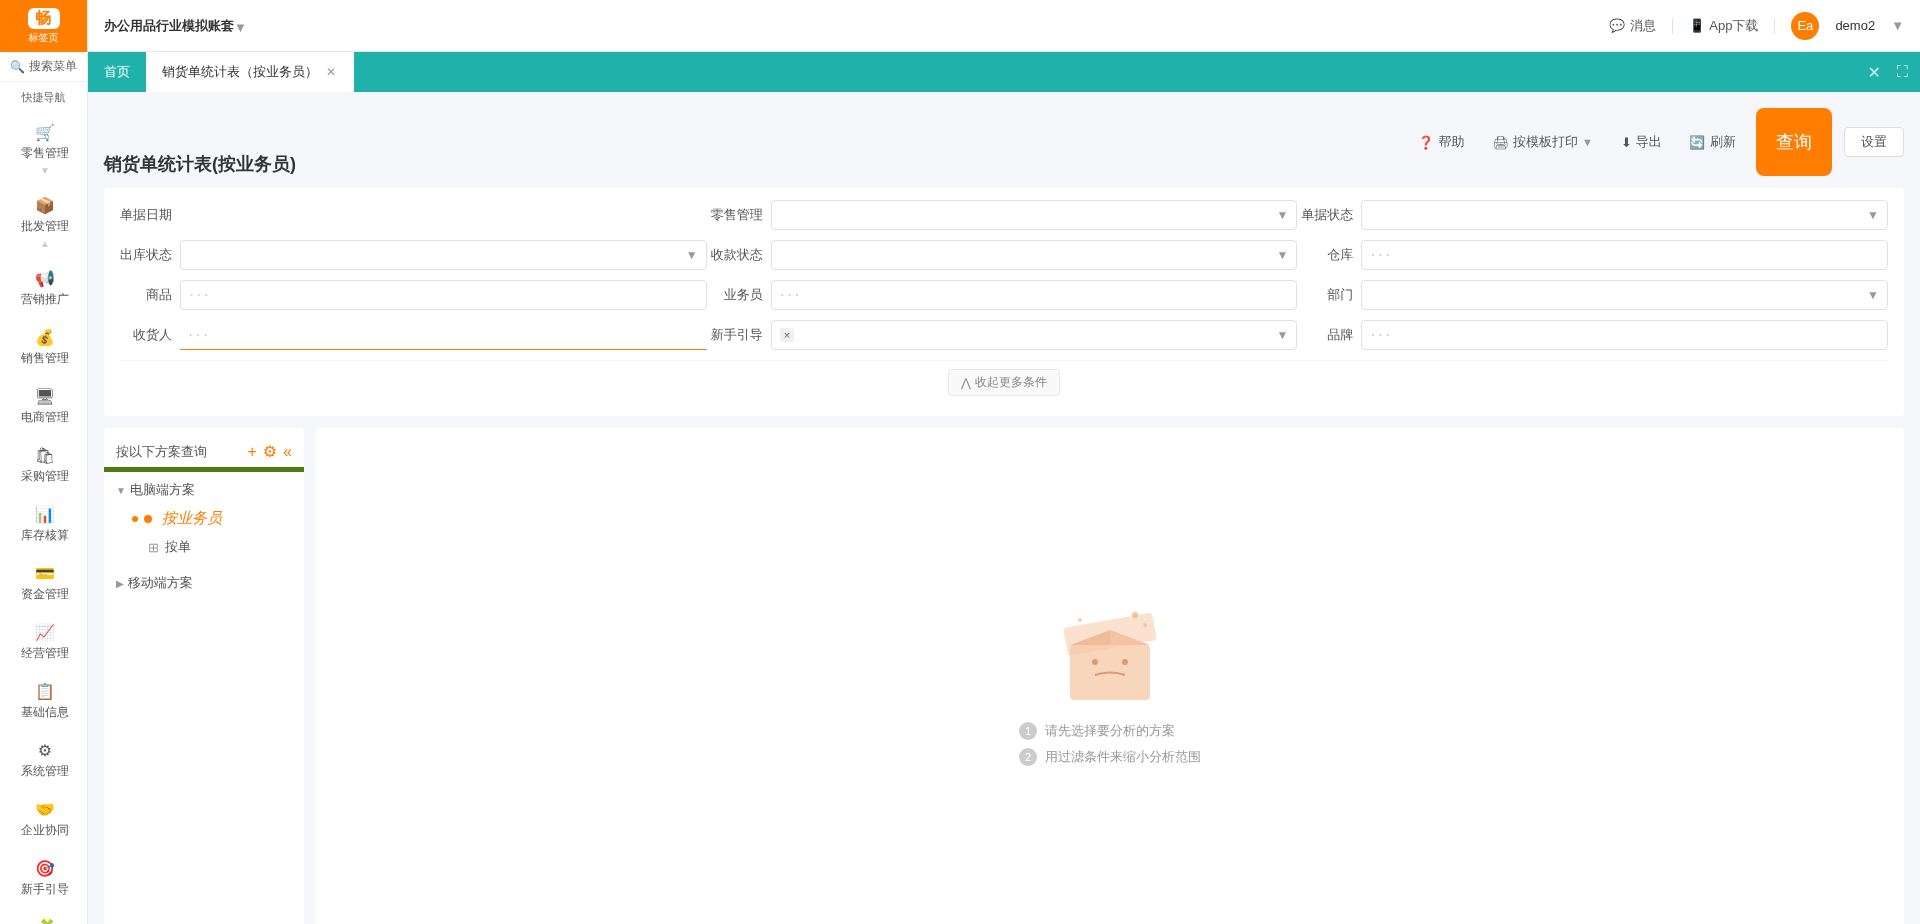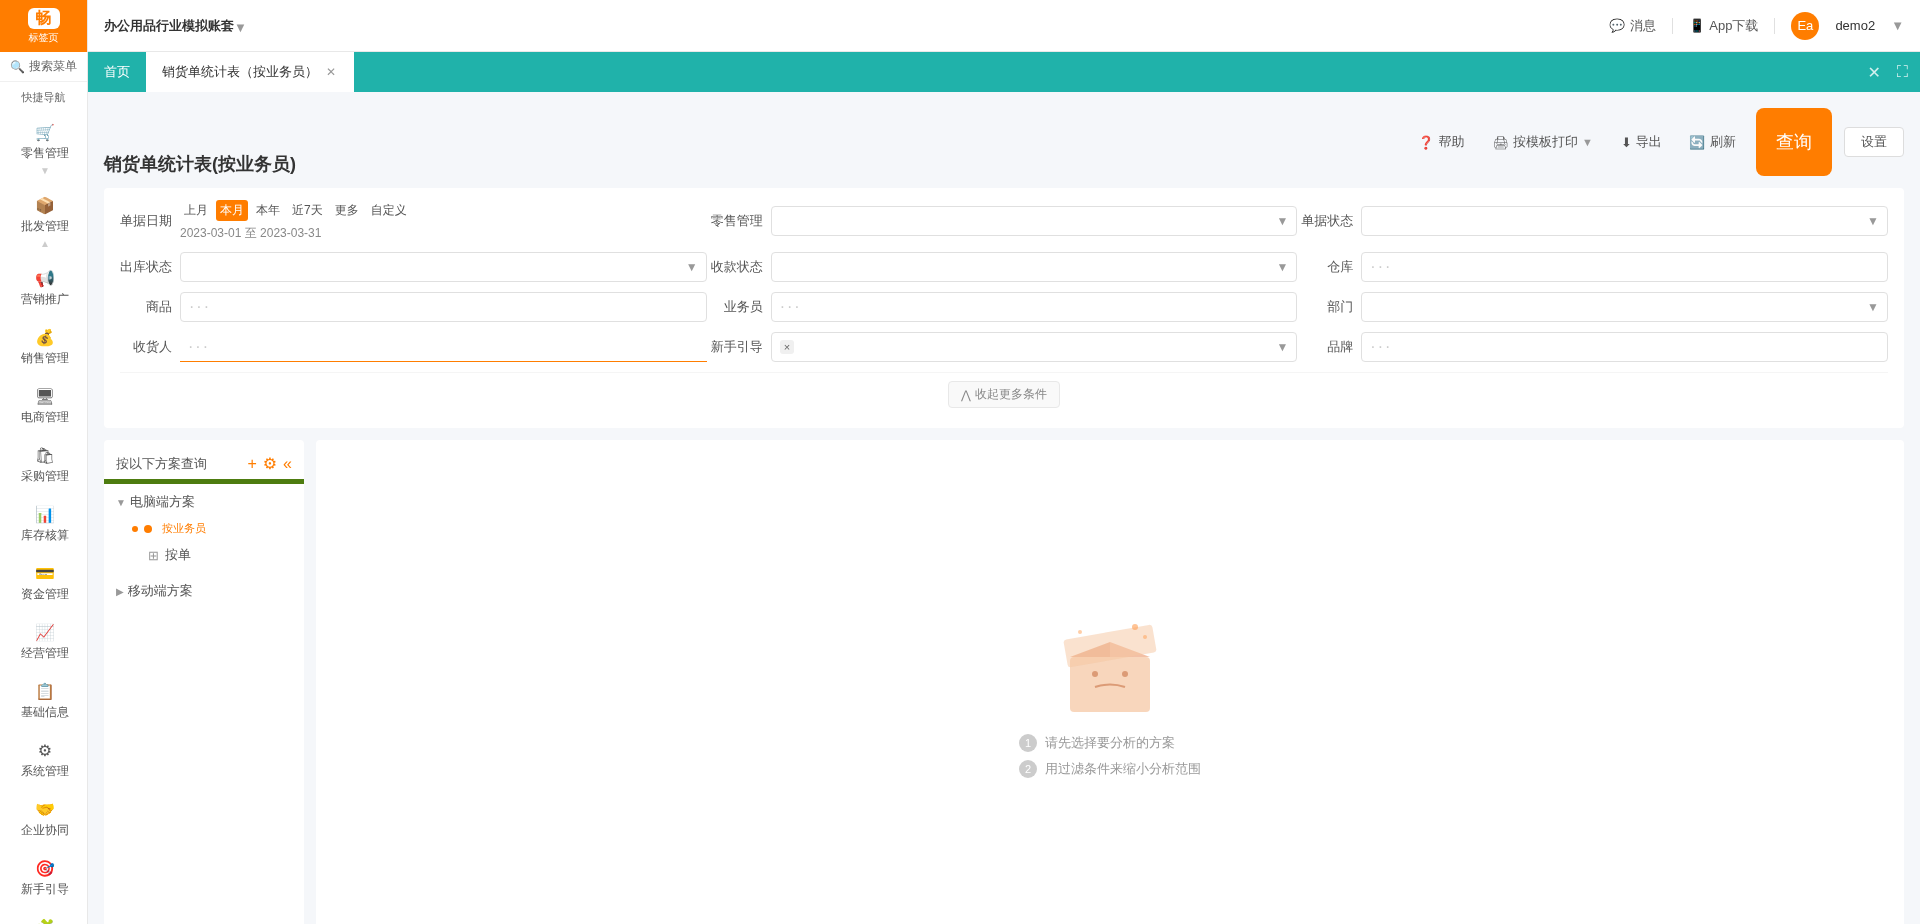--- a/index.html
+++ b/index.html
@@ -66,21 +66,21 @@
 
     
     .content-area { display: flex; gap: 12px; }
     .filter-sidebar { width: 200px; background: #fff; border-radius: 4px; padding: 8px 0; flex-shrink: 0; }
     .filter-sidebar-header { display: flex; align-items: center; justify-content: space-between; padding: 6px 12px; font-size: 13px; color: #555; border-bottom: 5px solid #4d7c0f; }
     .filter-sidebar-actions { display: flex; align-items: center; gap: 6px; }
     .filter-sidebar-action { color: #ff7d00; cursor: pointer; font-size: 16px; }
     .plan-group { padding: 4px 0; }
     .plan-group-header { display: flex; align-items: center; gap: 4px; padding: 5px 12px; font-size: 13px; color: #555; cursor: pointer; }
     .plan-group-header .arrow { font-size: 10px; color: #999; }
-    .plan-item { padding: 5px 12px 5px 28px; font-size: 11px; color: #555; cursor: pointer; display: flex; align-items: center; gap: 6px; }
+    .plan-item { padding: 5px 12px 5px 28px; font-size: 15px; color: #555; cursor: pointer; display: flex; align-items: center; gap: 6px; font-style: italic; }
     .plan-item.active { color: #ff7d00; }
     .plan-item.active::before { content: ''; width: 6px; height: 6px; border-radius: 50%; background: #ff7d00; display: inline-block; }
     .sub-plan-item { padding: 5px 12px 5px 44px; font-size: 13px; color: #555; cursor: pointer; display: flex; align-items: center; gap: 6px; }
 
     
     .data-area { flex: 1; background: #fff; border-radius: 4px; min-height: 500px; display: flex; flex-direction: column; align-items: center; justify-content: center; }
     .empty-state { display: flex; flex-direction: column; align-items: center; gap: 12px; padding: 60px 20px; }
     .empty-tips { display: flex; flex-direction: column; gap: 8px; }
     .empty-tip { display: flex; align-items: center; gap: 8px; font-size: 13px; color: #999; }
     .tip-num { width: 18px; height: 18px; border-radius: 50%; background: #ccc; color: #fff; font-size: 11px; display: flex; align-items: center; justify-content: center; flex-shrink: 0; }
@@ -236,31 +236,20 @@
           <button class="btn-primary">查询</button>
           <button class="btn-secondary">设置</button>
         </div>
       </div>
 
       <div class="filter-panel">
 
         <div class="filter-row">
           <div class="filter-item">
             <span class="filter-label">单据日期</span>
-            <div style="display:flex;flex-direction:column;gap:4px;flex:1;">
-              <div class="date-shortcuts">
-                <span class="date-shortcut">上月</span>
-                <span class="date-shortcut active">本月</span>
-                <span class="date-shortcut">本年</span>
-                <span class="date-shortcut">近7天</span>
-                <span class="date-shortcut">更多</span>
-                <span class="date-shortcut">自定义</span>
-              </div>
-              <span class="date-range">2023-03-01 至 2023-03-31</span>
-            </div>
           </div>
           <div class="filter-item">
             <span class="filter-label">零售管理</span>
             <div class="filter-control">
               <span></span>
               <span class="caret">▼</span>
             </div>
           </div>
           <div class="filter-item">
             <span class="filter-label">单据状态</span>

